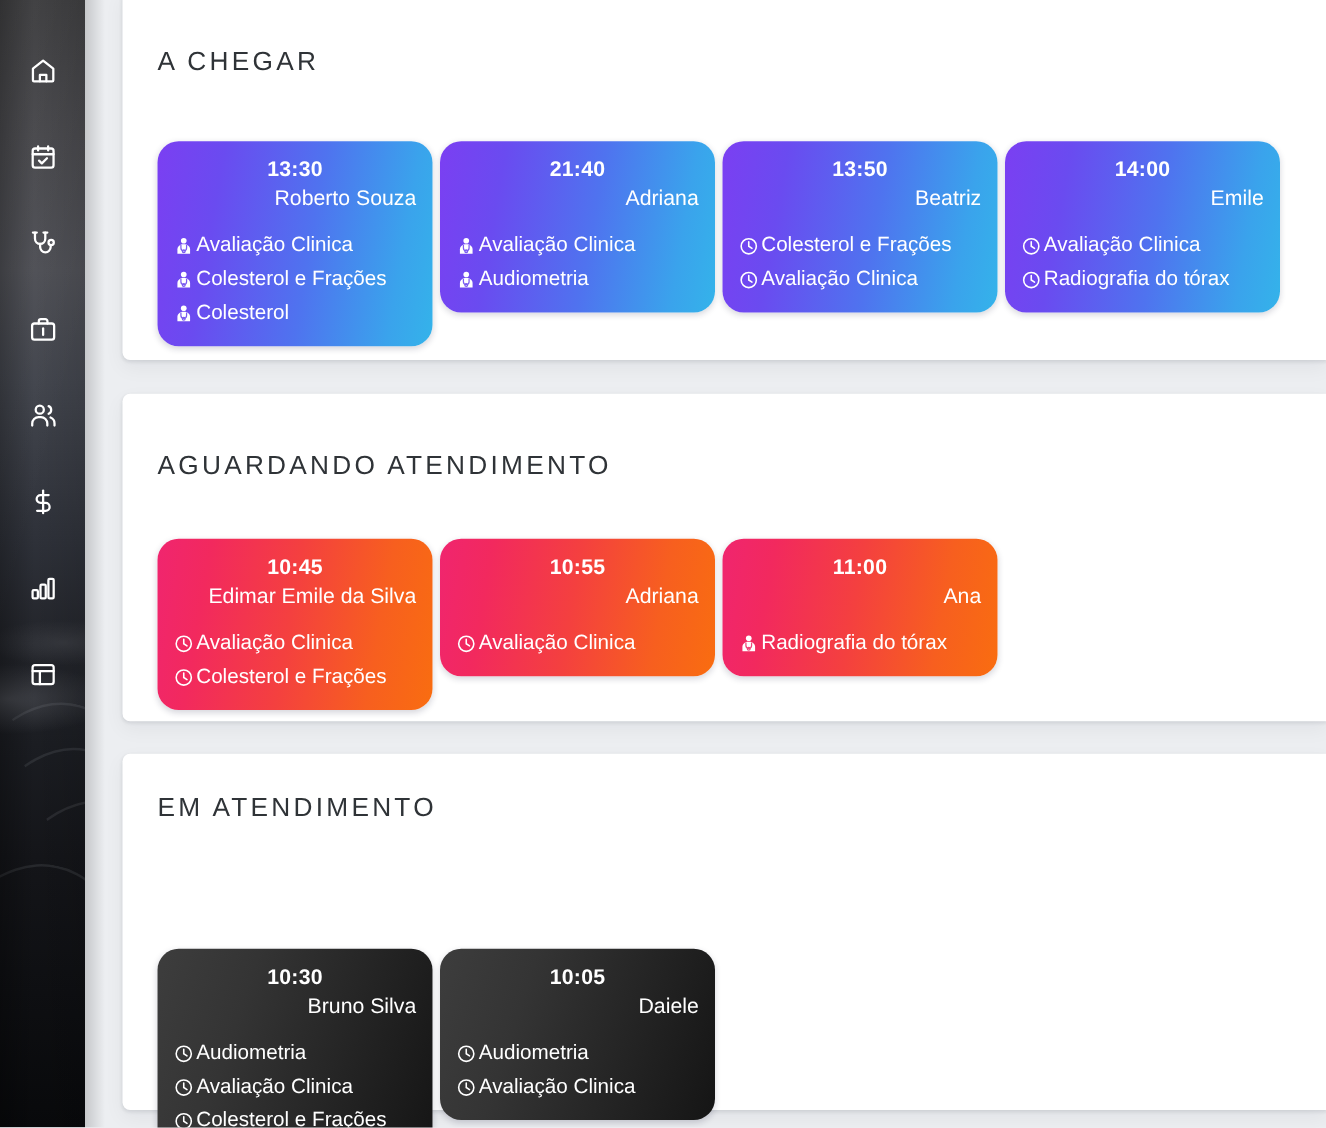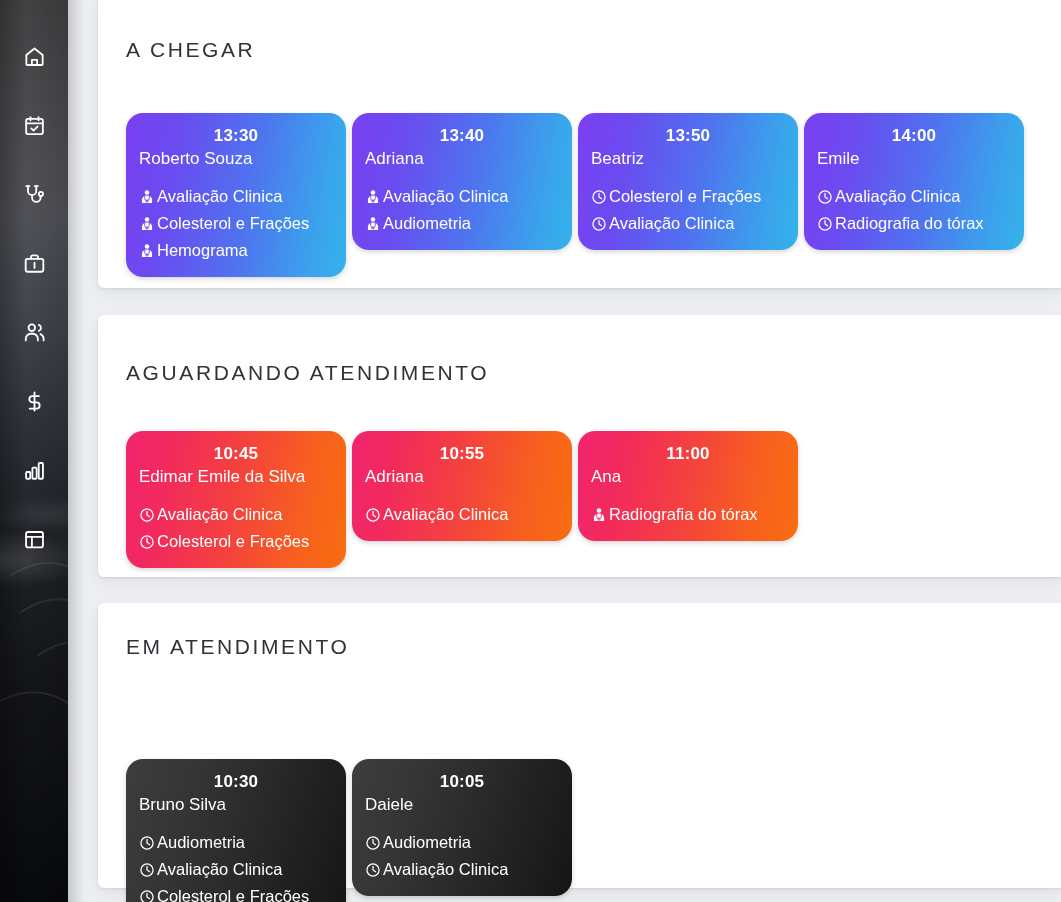--- a/index.html
+++ b/index.html
@@ -133,21 +133,21 @@
     min-height: 0;
   }
   .card .time {
     text-align: center;
     font-size: 17px;
     font-weight: bold;
     line-height: 23px;
     letter-spacing: .2px;
   }
   .card .name {
-    text-align: left;
+    text-align: right;
     font-size: 17px;
     font-weight: 400;
     line-height: 24px;
     margin-bottom: 12px;
     white-space: nowrap;
     overflow: hidden;
   }
   .card .proc {
     display: flex;
     align-items: center;
@@ -292,25 +292,25 @@
             </div>
             <div class="proc">
               <span class="ico">
                 <svg viewBox="0 0 24 24">
                   <circle cx="12" cy="5.4" r="3.4" fill="#fff"></circle>
                   <path d="M12 9.6c-4.4 0-7.6 2.5-7.6 6.1V21h15.2v-5.3c0-3.6-3.2-6.1-7.6-6.1z" fill="#fff"></path>
                   <path d="M8.6 10.5v3.6a3.4 3.4 0 0 0 6.8 0v-3.6" fill="none" stroke="#7b5cf0" stroke-width="1.5"></path>
                   <circle cx="12" cy="18" r="1.7" fill="none" stroke="#7b5cf0" stroke-width="1.5"></circle>
                 </svg>
               </span>
-              <span>Hemograma</span>
+              <span>Colesterol</span>
             </div>
           </div>
           <div class="card sched">
-            <div class="time">13:40</div>
+            <div class="time">21:40</div>
             <div class="name">Adriana</div>
             <div class="proc">
               <span class="ico">
                 <svg viewBox="0 0 24 24">
                   <circle cx="12" cy="5.4" r="3.4" fill="#fff"></circle>
                   <path d="M12 9.6c-4.4 0-7.6 2.5-7.6 6.1V21h15.2v-5.3c0-3.6-3.2-6.1-7.6-6.1z" fill="#fff"></path>
                   <path d="M8.6 10.5v3.6a3.4 3.4 0 0 0 6.8 0v-3.6" fill="none" stroke="#7b5cf0" stroke-width="1.5"></path>
                   <circle cx="12" cy="18" r="1.7" fill="none" stroke="#7b5cf0" stroke-width="1.5"></circle>
                 </svg>
               </span>

